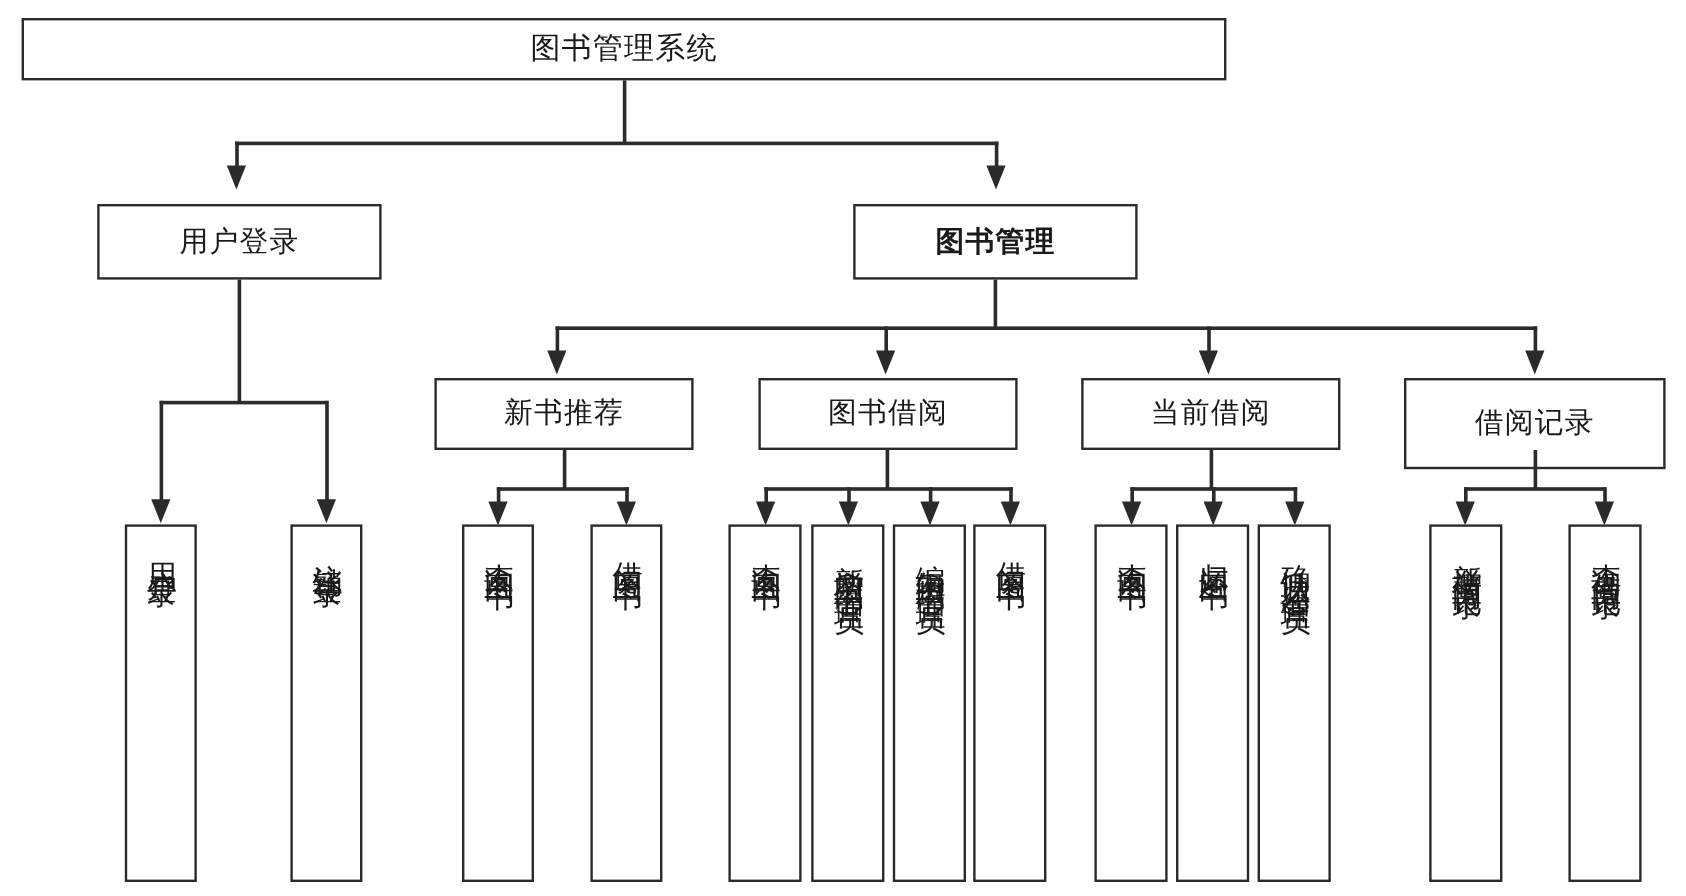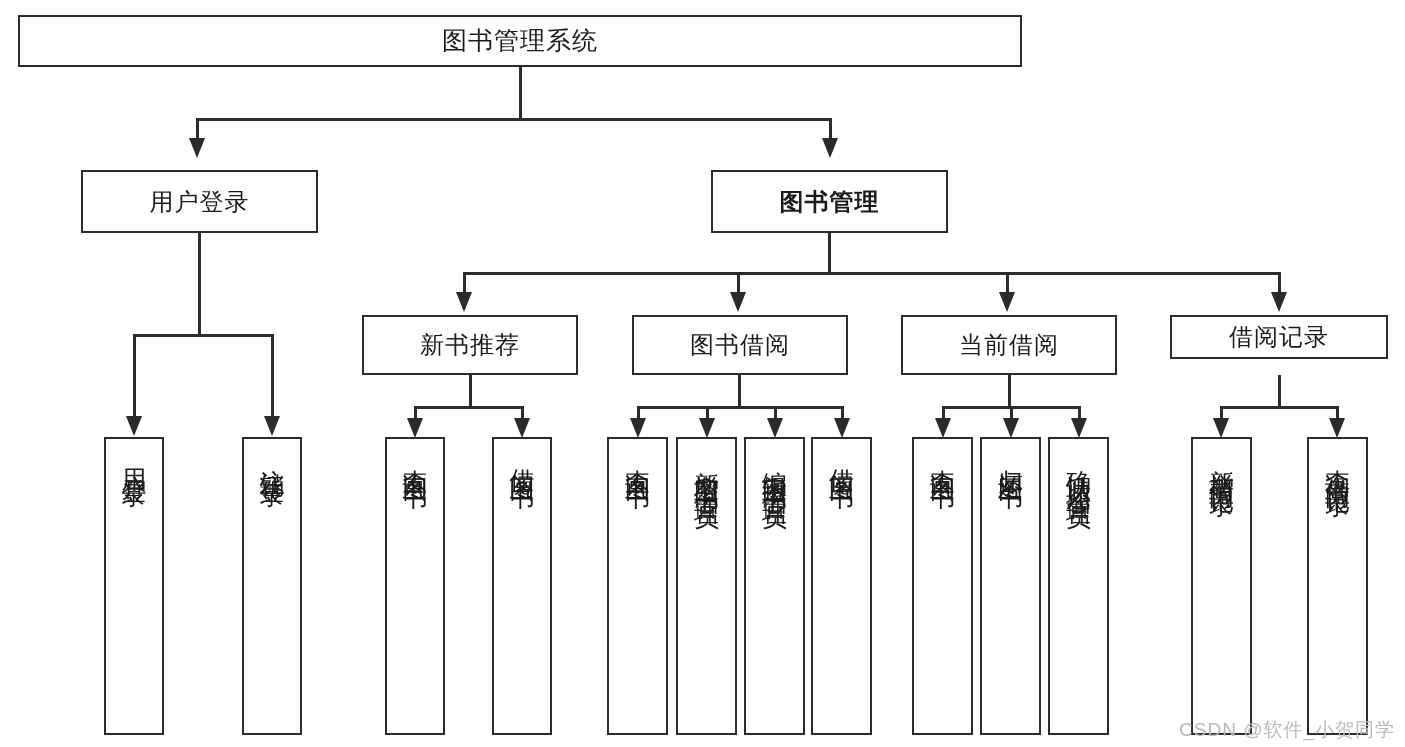--- a/index.html
+++ b/index.html
@@ -121,21 +121,21 @@
 
   <div class="node h" style="left:632px;top:315px;width:216px;height:60px;">
     <span class="label">图书借阅</span>
   </div>
   <div class="node h" style="left:362px;top:315px;width:216px;height:60px;">
     <span class="label">新书推荐</span>
   </div>
   <div class="node h" style="left:901px;top:315px;width:216px;height:60px;">
     <span class="label">当前借阅</span>
   </div>
-  <div class="node h" style="left:1170px;top:315px;width:218px;height:44px;">
+  <div class="node h" style="left:1170px;top:315px;width:218px;height:76px;">
     <span class="label">借阅记录</span>
   </div>
 
   <div class="edge vline" style="left:469px;top:375px;height:33px;"></div>
   <div class="edge hline" style="left:414px;top:406px;width:110px;"></div>
   <div class="edge vline" style="left:414px;top:406px;height:14px;"></div>
   <div class="arrow" style="left:407px;top:418px;"></div>
   <div class="edge vline" style="left:521px;top:406px;height:14px;"></div>
   <div class="arrow" style="left:514px;top:418px;"></div>
 
@@ -203,15 +203,14 @@
     <span class="label">确认归还（管理员）</span>
   </div>
 
   <div class="node v" style="left:1191px;top:437px;width:61px;height:298px;">
     <span class="label">新增借阅记录</span>
   </div>
   <div class="node v" style="left:1307px;top:437px;width:61px;height:298px;">
     <span class="label">查询借阅记录</span>
   </div>
 
-  <div id="watermark">CSDN @软件_小贺同学</div>
 
 </div>
 
 </body></html>

